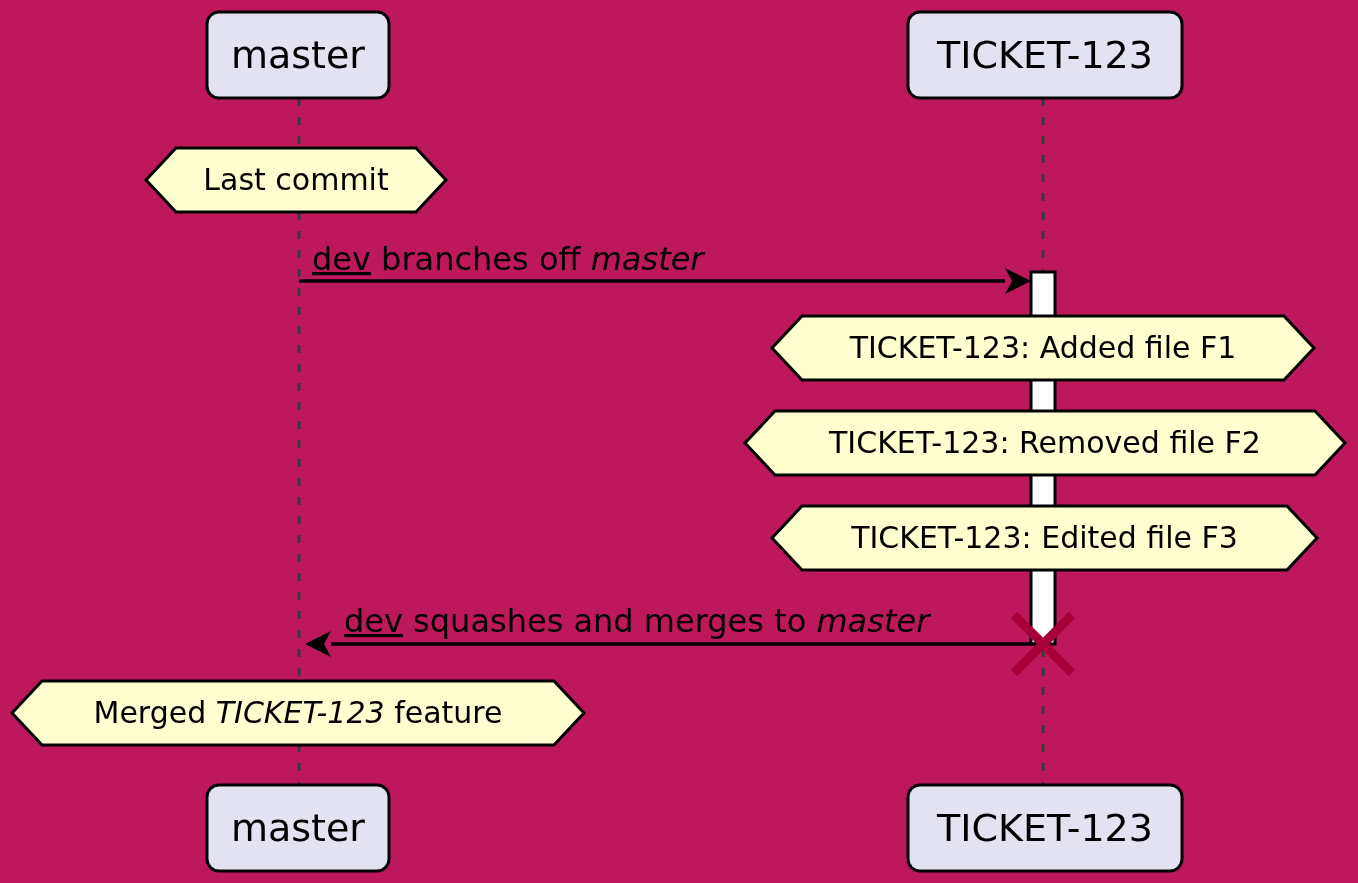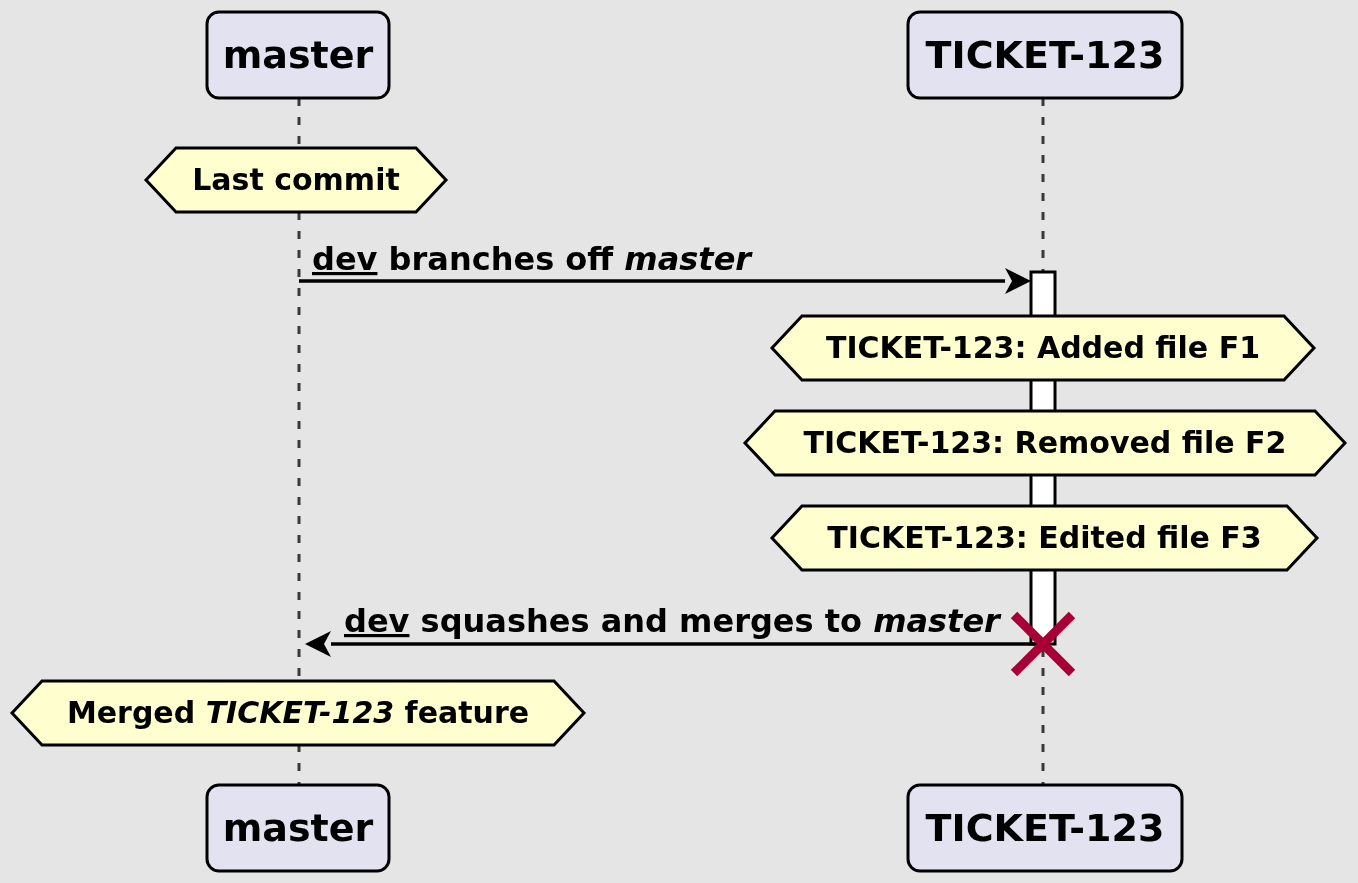--- a/index.html
+++ b/index.html
@@ -7,23 +7,22 @@
     padding: 0;
     background: #FFFFFF;
   }
   body {
     font-family: "DejaVu Sans", sans-serif;
   }
   #diagram-root {
     position: relative;
     width: 1358px;
     height: 883px;
-    background: #e5e5e5;
+    background: #be185d;
     overflow: hidden;
-    font-weight: bold;
   }
   #diagram-svg {
     position: absolute;
     left: 0;
     top: 0;
     width: 1358px;
     height: 883px;
     display: block;
   }
   .participant-label {

